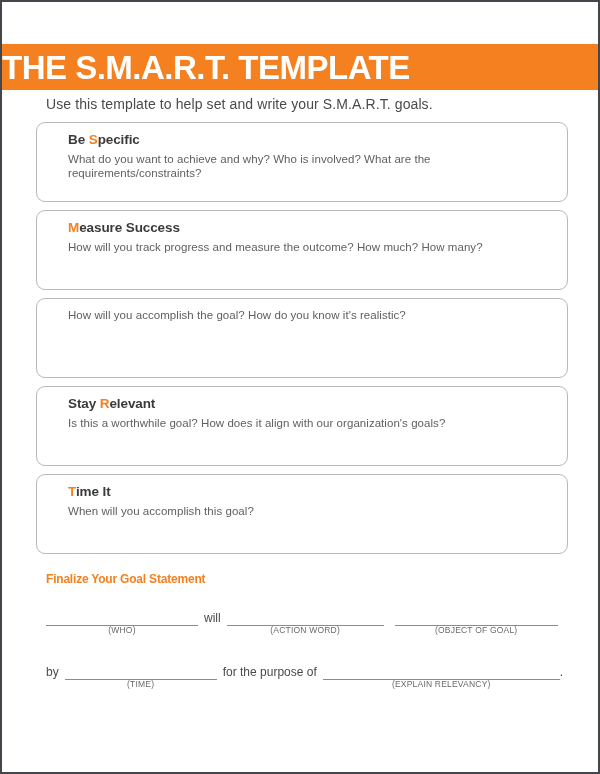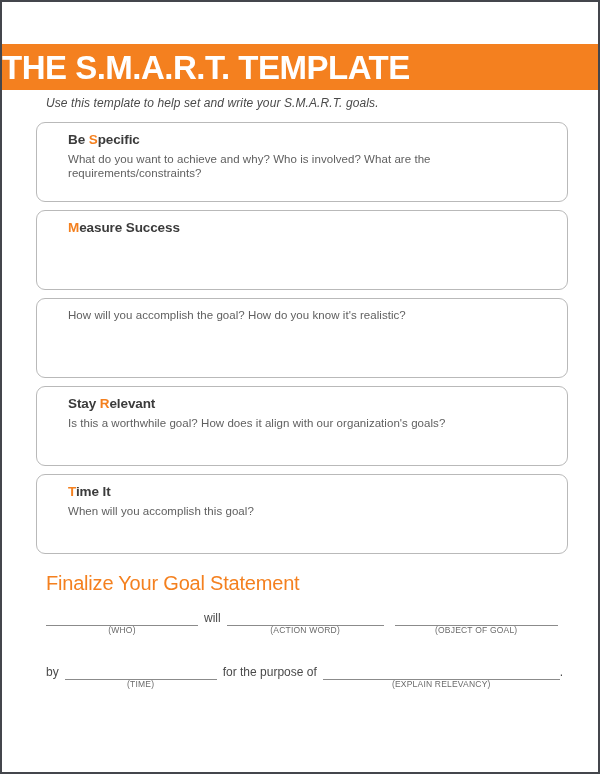--- a/index.html
+++ b/index.html
@@ -41,24 +41,23 @@
     font-weight: bold;
     letter-spacing: -0.5px;
     line-height: 1;
     white-space: nowrap;
   }
 
   .subtitle {
     position: absolute;
     left: 44px;
     top: 94px;
-    font-size: 12px;
+    font-size: 14px;
     color: #4a4a4a;
     letter-spacing: 0.1px;
-    font-style: italic;
   }
 
   
   .cards {
     position: absolute;
     left: 34px;
     top: 120px;
     width: 532px;
   }
   .card {
@@ -88,22 +87,22 @@
     letter-spacing: 0.05px;
     line-height: 1.25;
     margin: 0;
   }
 
   
   .finalize-heading {
     position: absolute;
     left: 44px;
     top: 570px;
-    font-size: 20px;
-    font-weight: normal;
+    font-size: 12px;
+    font-weight: bold;
     color: #f4801f;
     letter-spacing: -0.2px;
   }
 
   .goal-row {
     position: absolute;
     left: 44px;
     display: flex;
     align-items: flex-end;
     font-size: 12px;
@@ -190,20 +189,21 @@
 
   <div class="cards">
 
     <div class="card">
       <div class="card-title"><span>Be </span><span class="accent">S</span><span>pecific</span></div>
       <div class="card-prompt">What do you want to achieve and why? Who is involved? What are the requirements/constraints?</div>
     </div>
 
     <div class="card">
       <div class="card-title"><span></span><span class="accent">M</span><span>easure Success</span></div>
+      <div class="card-prompt">How will you track progress and measure the outcome? How much? How many?</div>
     </div>
 
     <div class="card">
       <div class="card-prompt">How will you accomplish the goal? How do you know it's realistic?</div>
     </div>
 
     <div class="card">
       <div class="card-title"><span>Stay </span><span class="accent">R</span><span>elevant</span></div>
       <div class="card-prompt">Is this a worthwhile goal? How does it align with our organization's goals?</div>
     </div>

